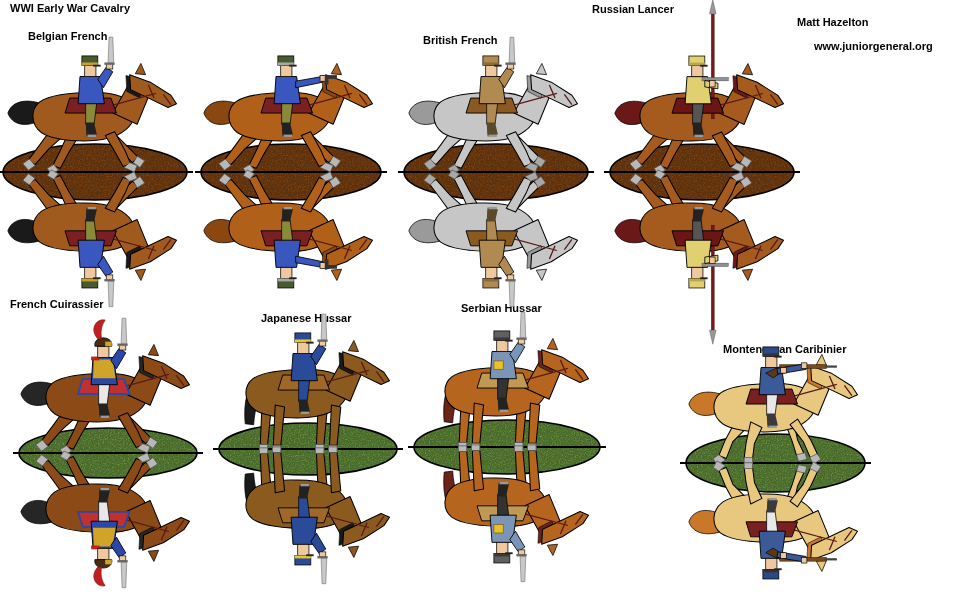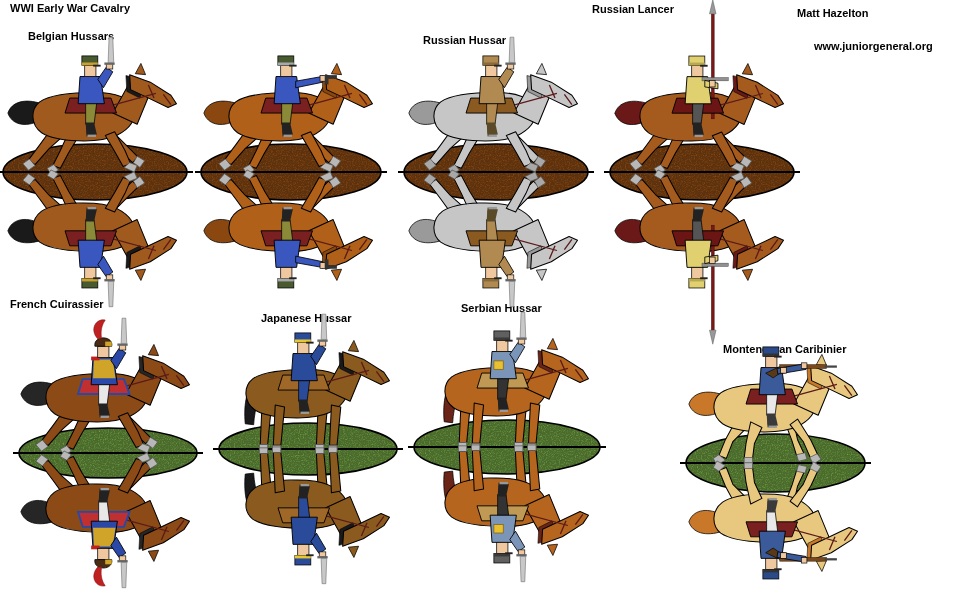--- a/index.html
+++ b/index.html
@@ -18,24 +18,24 @@
     <filter id="speckle" x="0%" y="0%" width="100%" height="100%">
       <feTurbulence type="fractalNoise" baseFrequency="0.8" numOctaves="2" stitchTiles="stitch"></feTurbulence>
       <feColorMatrix type="matrix" values="0 0 0 0 0  0 0 0 0 0  0 0 0 0 0  1.4 1.4 1.4 0 -1.2"></feColorMatrix>
       <feComposite operator="in" in2="SourceGraphic"></feComposite>
     </filter>
   </defs>
 </svg>
 
 <div id="board" style="background: rgb(255, 255, 255);">
     <div class="lbl" style="left: 10px; top: 2px;">WWI Early War Cavalry</div>
-    <div class="lbl" style="left: 28px; top: 30px;">Belgian Hussars</div>
-    <div class="lbl" style="left: 423px; top: 34px;">Russian Hussar</div>
+    <div class="lbl" style="left: 28px; top: 30px;">Belgian French</div>
+    <div class="lbl" style="left: 423px; top: 34px;">British French</div>
     <div class="lbl" style="left: 592px; top: 3px;">Russian Lancer</div>
-    <div class="lbl" style="left: 797px; top: 7px;">Matt Hazelton</div>
+    <div class="lbl" style="left: 797px; top: 16px;">Matt Hazelton</div>
     <div class="lbl" style="left: 790px; top: 40px; margin-left: 24px;">www.juniorgeneral.org</div>
     <div class="lbl" style="left: 10px; top: 298px;">French Cuirassier</div>
     <div class="lbl" style="left: 261px; top: 312px;">Japanese Hussar</div>
     <div class="lbl" style="left: 461px; top: 302px; text-align: center;">Serbian Hussar</div>
     <div class="lbl" style="left: 723px; top: 343px;">Montenegran Caribinier</div>
   <div>
     <svg class="abs" style="left:2px;top:143px" width="186" height="58">
       <ellipse cx="93" cy="29" rx="92" ry="28" fill="#8b4a14" stroke="#000" stroke-width="1.6"></ellipse>
       <ellipse cx="93" cy="29" rx="92" ry="28" filter="url(#speckle)" opacity="0.33"></ellipse>
     </svg>

